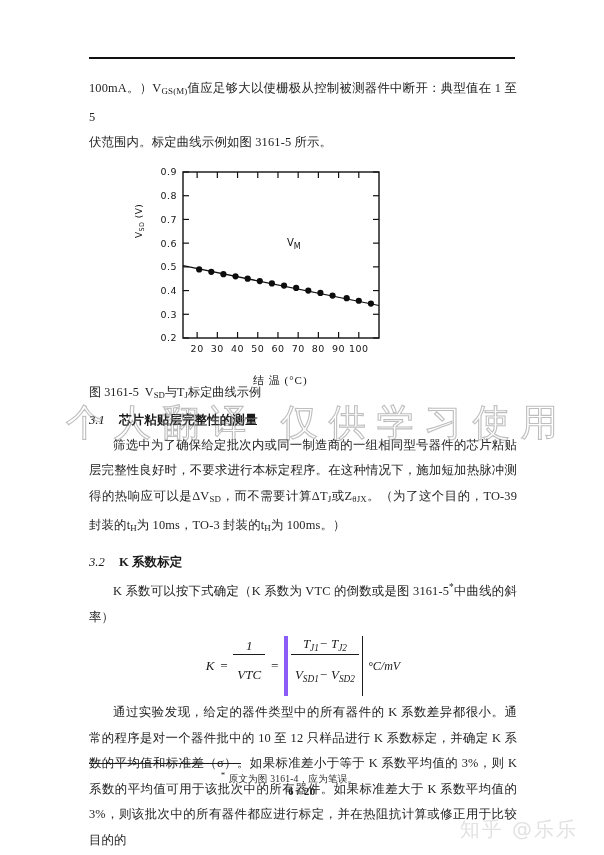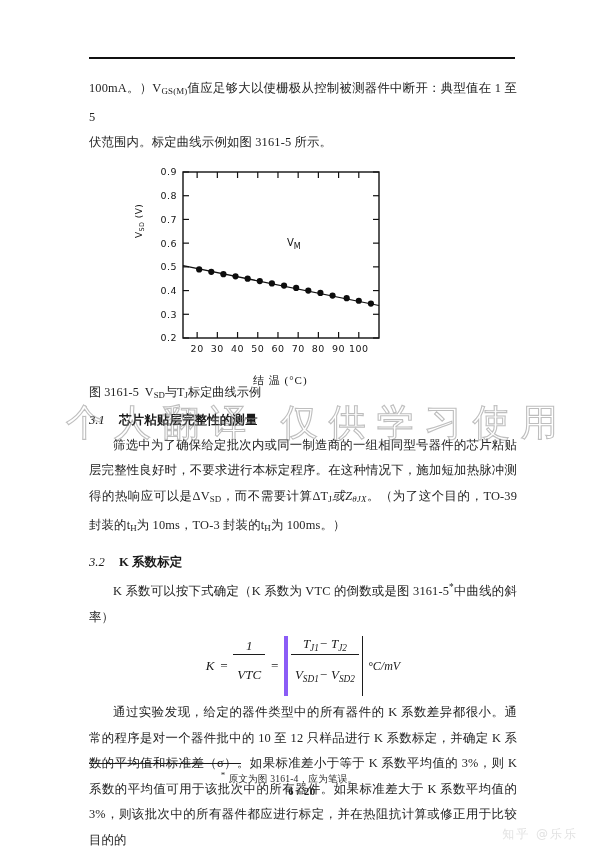--- a/index.html
+++ b/index.html
@@ -47,21 +47,21 @@
     font-size: 12.4px;
     line-height: 25.5px;
     text-align: justify;
     text-justify: inter-ideograph;
     color: #232323;
     letter-spacing: 0.15px;
   }
   p.indent { text-indent: 24px; }
 
   sub  { font-size: 0.72em; vertical-align: -0.28em; }
-  .ital { font-style: italic; }
+  .ital { }
 
   
   .figure-wrap {
     position: relative;
     width: 428px;
     height: 238px;
     margin-top: 6px;
   }
   .chart-area {
     position: absolute;
@@ -209,21 +209,21 @@
     -webkit-text-stroke: 1.1px rgba(120,120,120,0.48);
     white-space: nowrap;
     pointer-events: none;
     user-select: none;
   }
   .watermark-zhihu {
     position: absolute;
     right: 26px;
     bottom: 12px;
     font-family: "DejaVu Sans", "Liberation Sans", sans-serif;
-    font-size: 12px;
+    font-size: 20px;
     letter-spacing: 2px;
     color: #e2e2e2;
     white-space: nowrap;
     pointer-events: none;
     user-select: none;
   }
 </style>
 </head>
 <body>
 

